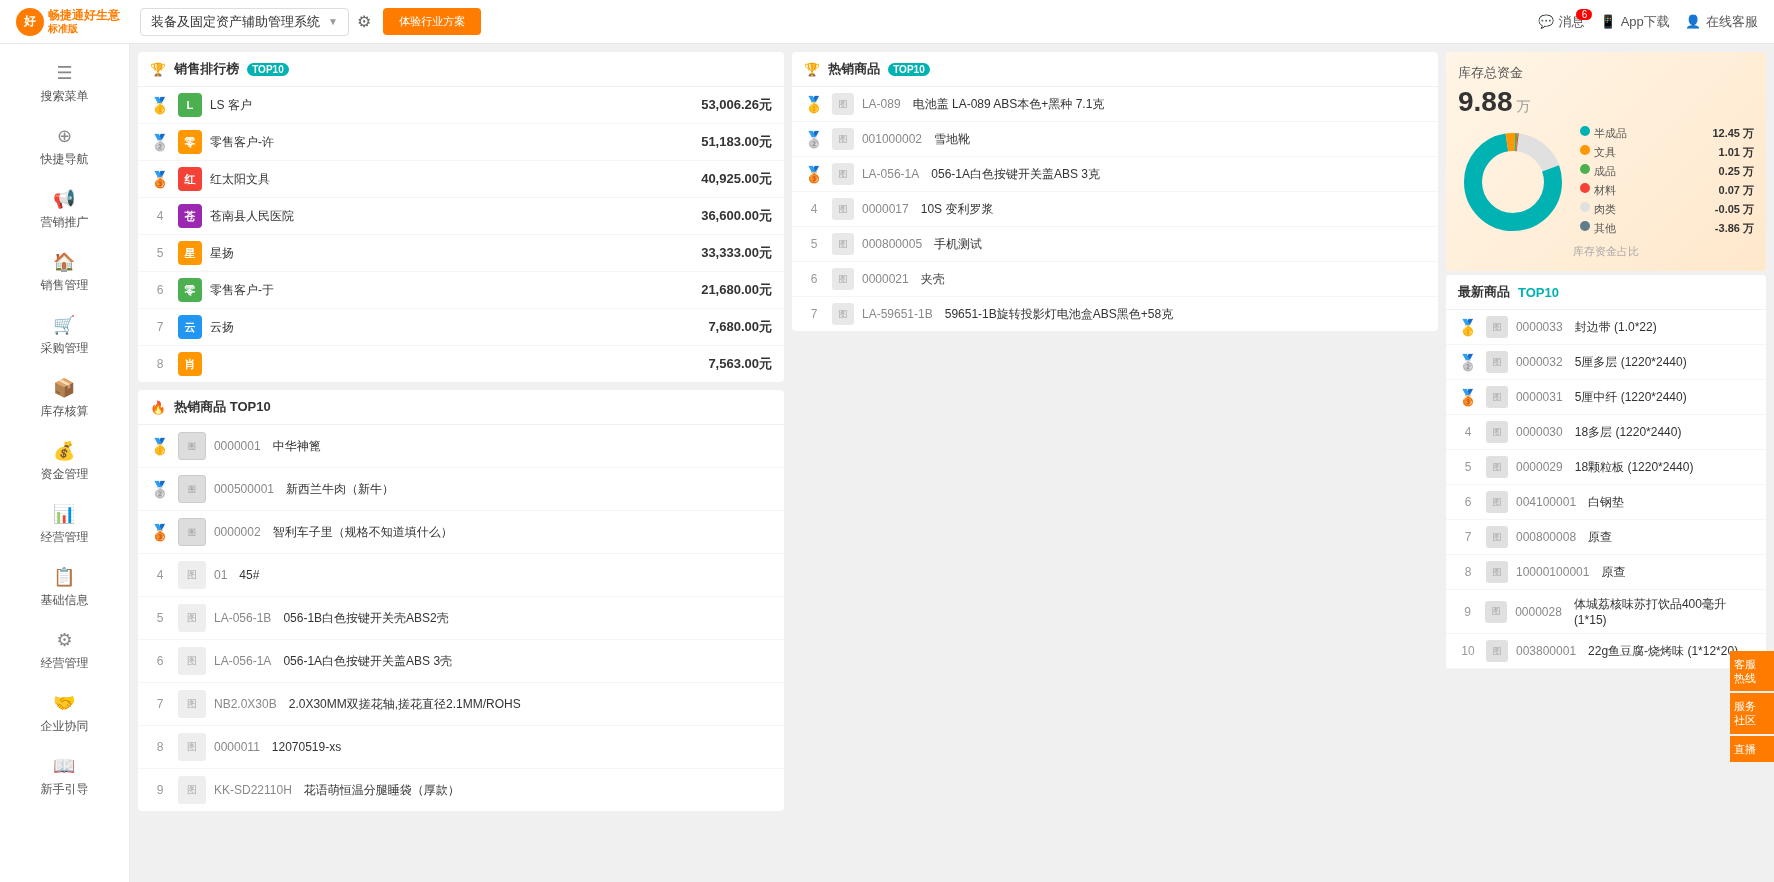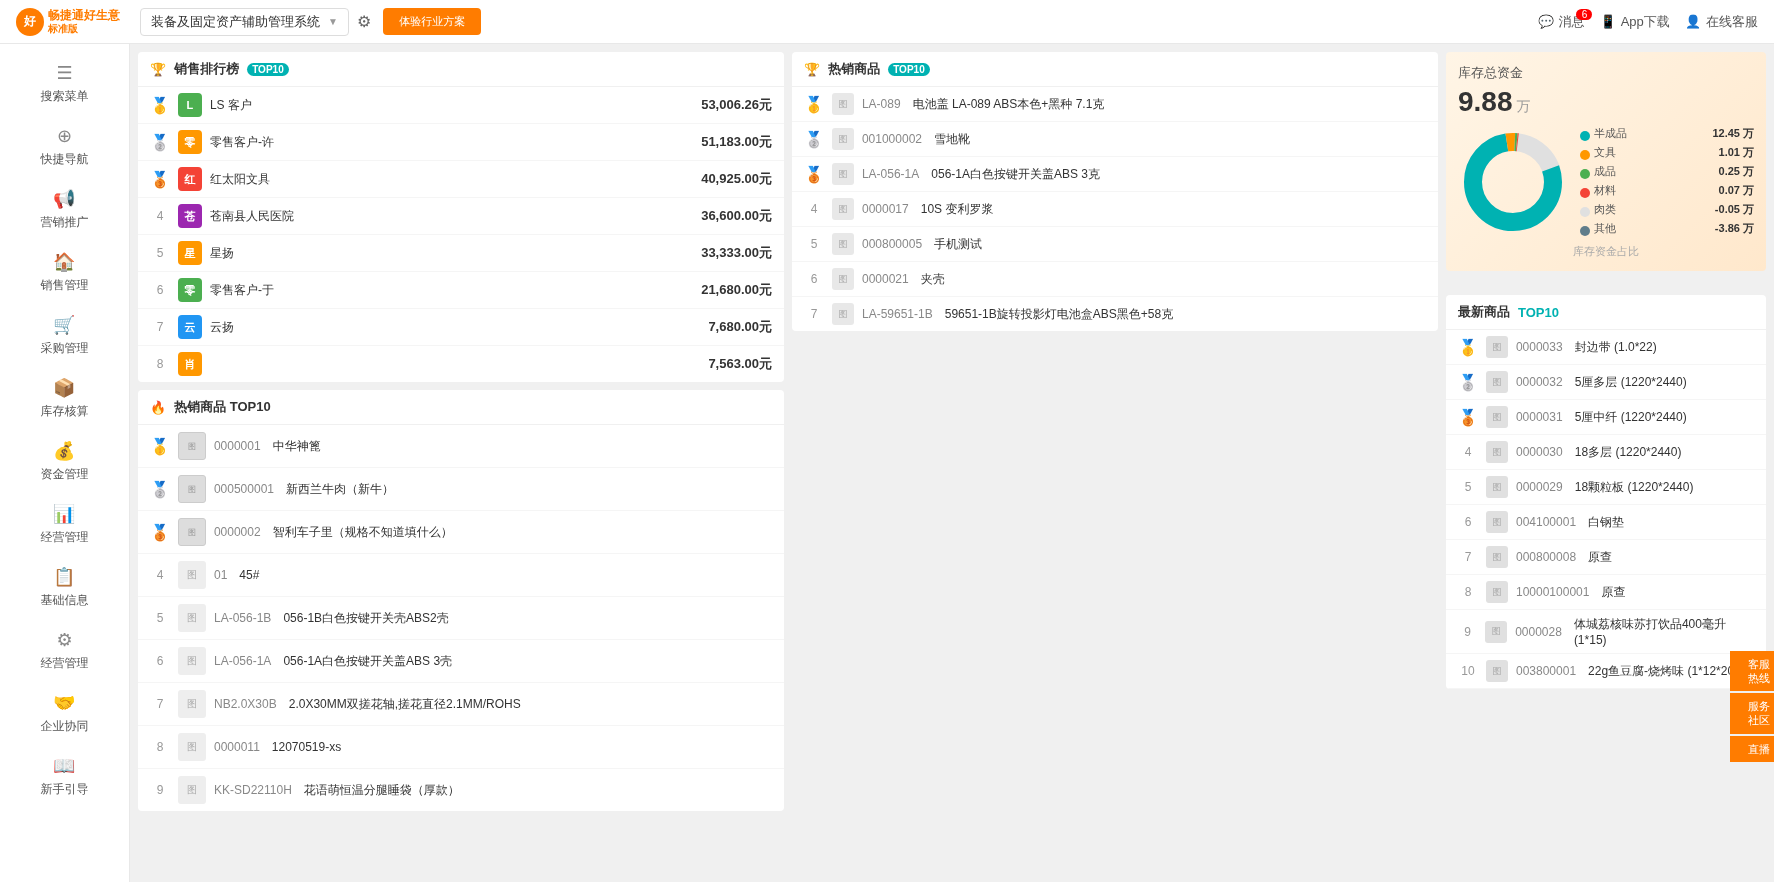--- a/index.html
+++ b/index.html
@@ -230,40 +230,40 @@
       border-radius: 3px;
       flex-shrink: 0;
     }
 
     
     .right-col {
       width: 320px;
       flex-shrink: 0;
       display: flex;
       flex-direction: column;
-      gap: 24px;
+      gap: 4px;
       overflow-y: auto;
     }
 
     .donut-container {
       display: flex;
       gap: 12px;
       align-items: center;
       margin-top: 8px;
     }
     .donut-svg-wrap {
       flex-shrink: 0;
     }
     .donut-legend {
       flex: 1;
       font-size: 11px;
     }
     .legend-item {
       display: flex;
-      align-items: flex-end;
+      align-items: flex-start;
       gap: 4px;
       margin-bottom: 4px;
     }
     .legend-dot {
       width: 10px;
       height: 10px;
       border-radius: 50%;
       flex-shrink: 0;
     }
     .legend-name { flex: 1; color: #555; }
@@ -310,21 +310,21 @@
       right: 0;
       bottom: 120px;
       display: flex;
       flex-direction: column;
       gap: 2px;
     }
     .float-btn {
       width: 44px;
       background: #ff7c00;
       color: #fff;
-      text-align: right;
+      text-align: left;
       padding: 6px 4px;
       font-size: 11px;
       cursor: pointer;
       writing-mode: horizontal-tb;
       line-height: 1.3;
     }
 
     
     ::-webkit-scrollbar { width: 4px; }
     ::-webkit-scrollbar-thumb { background: #ccc; border-radius: 4px; }

